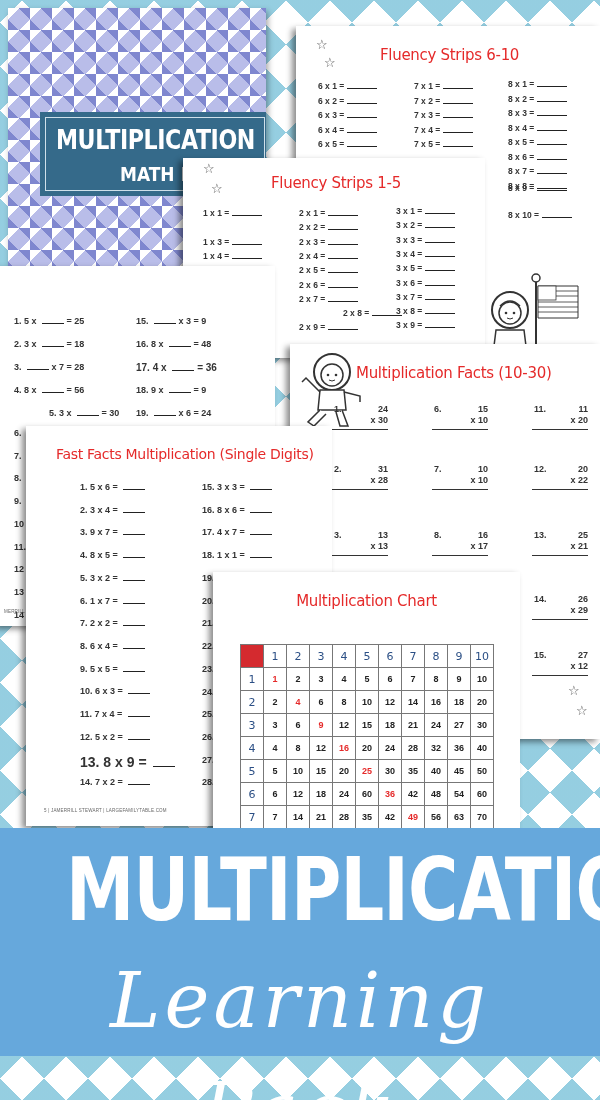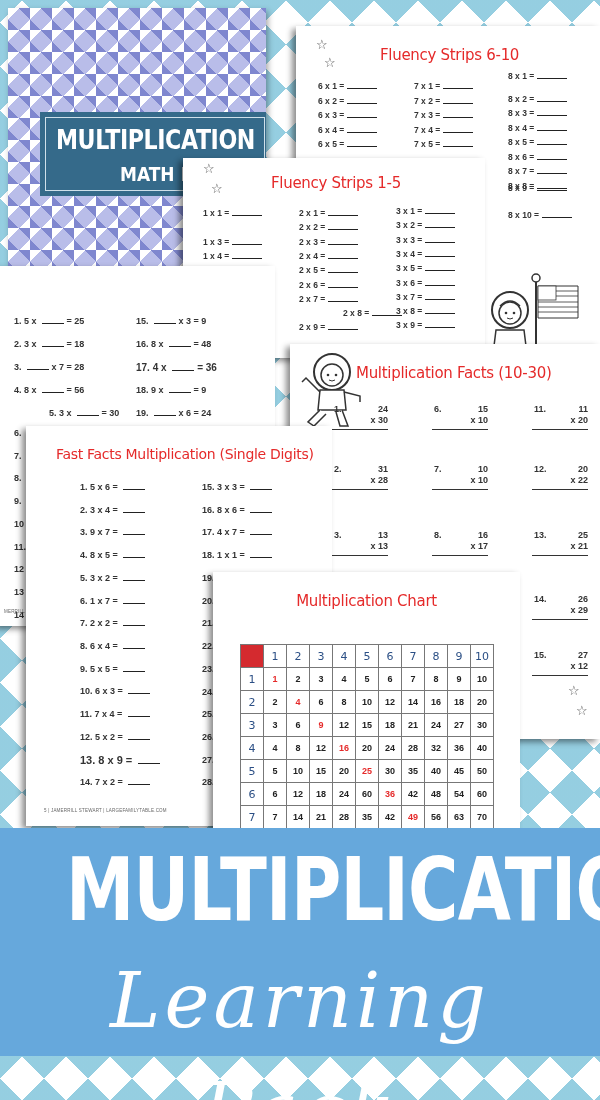--- a/index.html
+++ b/index.html
@@ -162,21 +162,21 @@
       <div class="eq" style="left:22px;top:55px;"><span>6 x 1 =</span><span class="blank"></span></div>
       <div class="eq" style="left:22px;top:69.5px;"><span>6 x 2 =</span><span class="blank"></span></div>
       <div class="eq" style="left:22px;top:84px;"><span>6 x 3 =</span><span class="blank"></span></div>
       <div class="eq" style="left:22px;top:98.5px;"><span>6 x 4 =</span><span class="blank"></span></div>
       <div class="eq" style="left:22px;top:113px;"><span>6 x 5 =</span><span class="blank"></span></div>
       <div class="eq" style="left:118px;top:55px;"><span>7 x 1 =</span><span class="blank"></span></div>
       <div class="eq" style="left:118px;top:69.5px;"><span>7 x 2 =</span><span class="blank"></span></div>
       <div class="eq" style="left:118px;top:84px;"><span>7 x 3 =</span><span class="blank"></span></div>
       <div class="eq" style="left:118px;top:98.5px;"><span>7 x 4 =</span><span class="blank"></span></div>
       <div class="eq" style="left:118px;top:113px;"><span>7 x 5 =</span><span class="blank"></span></div>
-      <div class="eq" style="left:212px;top:45px;"><span>8 x 1 =</span><span class="blank"></span></div>
+      <div class="eq" style="left:212px;top:53px;"><span>8 x 1 =</span><span class="blank"></span></div>
       <div class="eq" style="left:212px;top:67.5px;"><span>8 x 2 =</span><span class="blank"></span></div>
       <div class="eq" style="left:212px;top:82px;"><span>8 x 3 =</span><span class="blank"></span></div>
       <div class="eq" style="left:212px;top:96.5px;"><span>8 x 4 =</span><span class="blank"></span></div>
       <div class="eq" style="left:212px;top:111px;"><span>8 x 5 =</span><span class="blank"></span></div>
       <div class="eq" style="left:212px;top:125.5px;"><span>8 x 6 =</span><span class="blank"></span></div>
       <div class="eq" style="left:212px;top:140px;"><span>8 x 7 =</span><span class="blank"></span></div>
       <div class="eq" style="left:212px;top:154.5px;"><span>8 x 8 =</span><span class="blank"></span></div>
       <div class="eq" style="left:212px;top:157px;"><span>8 x 9 =</span><span class="blank"></span></div>
       <div class="eq" style="left:212px;top:183.5px;"><span>8 x 10 =</span><span class="blank"></span></div>
     </div>
@@ -352,21 +352,21 @@
       <div class="eq" style="left:54px;top:101.4px;font-size:9px;"><span>3. 9 x 7 = </span><span class="blank short"></span></div>
       <div class="eq" style="left:54px;top:124.1px;font-size:9px;"><span>4. 8 x 5 = </span><span class="blank short"></span></div>
       <div class="eq" style="left:54px;top:146.8px;font-size:9px;"><span>5. 3 x 2 = </span><span class="blank short"></span></div>
       <div class="eq" style="left:54px;top:169.5px;font-size:9px;"><span>6. 1 x 7 = </span><span class="blank short"></span></div>
       <div class="eq" style="left:54px;top:192.2px;font-size:9px;"><span>7. 2 x 2 = </span><span class="blank short"></span></div>
       <div class="eq" style="left:54px;top:214.9px;font-size:9px;"><span>8. 6 x 4 = </span><span class="blank short"></span></div>
       <div class="eq" style="left:54px;top:237.6px;font-size:9px;"><span>9. 5 x 5 = </span><span class="blank short"></span></div>
       <div class="eq" style="left:54px;top:260.29999999999995px;font-size:9px;"><span>10. 6 x 3 = </span><span class="blank short"></span></div>
       <div class="eq" style="left:54px;top:283px;font-size:9px;"><span>11. 7 x 4 = </span><span class="blank short"></span></div>
       <div class="eq" style="left:54px;top:305.7px;font-size:9px;"><span>12. 5 x 2 = </span><span class="blank short"></span></div>
-      <div class="eq" style="left:54px;top:328.4px;font-size:11px;"><span>13. 8 x 9 = </span><span class="blank short"></span></div>
+      <div class="eq" style="left:54px;top:328.4px;font-size:14px;"><span>13. 8 x 9 = </span><span class="blank short"></span></div>
       <div class="eq" style="left:54px;top:351.09999999999997px;font-size:9px;"><span>14. 7 x 2 = </span><span class="blank short"></span></div>
       <div class="eq" style="left:176px;top:56px;font-size:9px;"><span>15. 3 x 3 = </span><span class="blank short"></span></div>
       <div class="eq" style="left:176px;top:78.7px;font-size:9px;"><span>16. 8 x 6 = </span><span class="blank short"></span></div>
       <div class="eq" style="left:176px;top:101.4px;font-size:9px;"><span>17. 4 x 7 = </span><span class="blank short"></span></div>
       <div class="eq" style="left:176px;top:124.1px;font-size:9px;"><span>18. 1 x 1 = </span><span class="blank short"></span></div>
       <div class="eq" style="left:176px;top:147px;font-size:9px;">19.</div>
       <div class="eq" style="left:176px;top:169.7px;font-size:9px;">20.</div>
       <div class="eq" style="left:176px;top:192.4px;font-size:9px;">21.</div>
       <div class="eq" style="left:176px;top:215.1px;font-size:9px;">22.</div>
       <div class="eq" style="left:176px;top:237.8px;font-size:9px;">23.</div>

